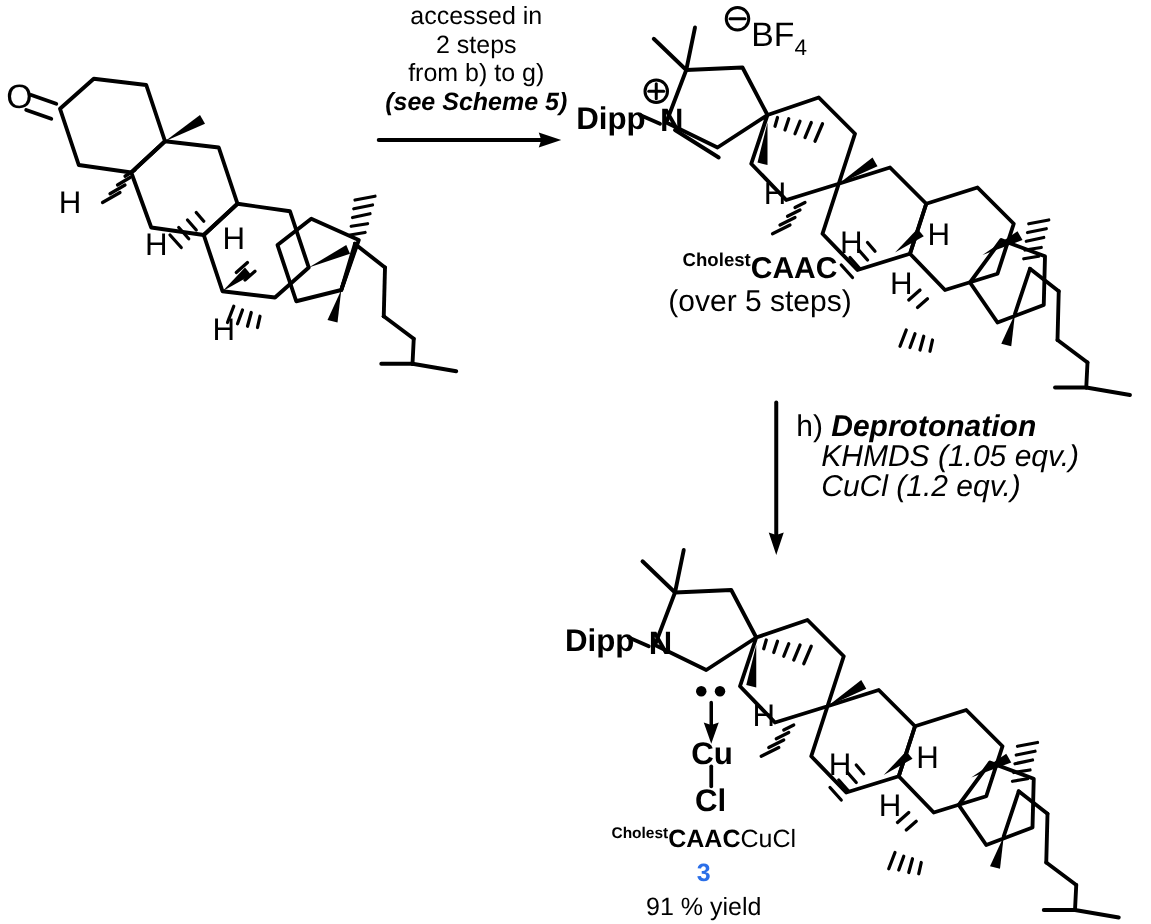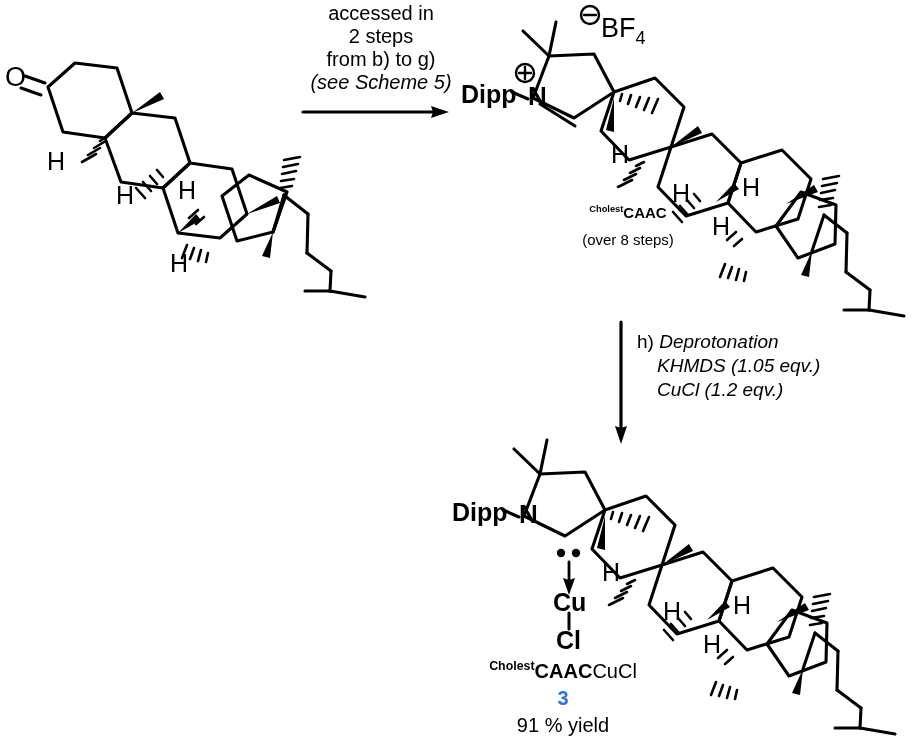--- a/index.html
+++ b/index.html
@@ -3,26 +3,26 @@
 <meta charset="utf-8">
 <style>
   html,body{margin:0;padding:0;background:#ffffff;}
   body{width:921px;height:739px;position:relative;overflow:hidden;
        font-family:"Liberation Sans",sans-serif;color:#000;}
   .scheme{position:absolute;left:0;top:0;width:921px;height:739px;}
   .txt{position:absolute;white-space:nowrap;}
   .ctr{transform:translateX(-50%);text-align:center;}
   .b{font-weight:bold;}
   .i{font-style:italic;}
-  .bi{font-weight:normal;font-style:italic;}
+  .bi{font-weight:bold;font-style:italic;}
   .sup{font-size:0.62em;vertical-align:super;font-weight:bold;}
   .blue{color:#2b6fe8;font-weight:bold;}
   #cond-top{left:381px;top:2px;font-size:20px;line-height:23px;}
-  #cond-side{left:637px;top:330px;font-size:19px;line-height:24px;}
-  #lbl-caac{left:628px;top:196px;font-size:15px;line-height:27px;}
+  #cond-side{left:637px;top:330px;font-size:24px;line-height:24px;}
+  #lbl-caac{left:608px;top:196px;font-size:24px;line-height:27px;}
   #lbl-cucl{left:563px;top:653px;font-size:20px;line-height:27px;}
   .indent{padding-left:20px;display:block;}
 </style>
 </head>
 <body>
 
 <div class="scheme">
 
 <svg width="921" height="739" viewBox="0 0 921 739" style="position:absolute;left:0;top:0;">
   <g fill="none" stroke="#000" stroke-width="3.1" stroke-linecap="round" stroke-linejoin="round">
@@ -366,21 +366,21 @@
     <span class="bi">Deprotonation</span>
   </div>
   <div class="i indent">KHMDS (1.05 eqv.)</div>
   <div class="i indent">CuCl (1.2 eqv.)</div>
 </div>
 
 <div class="txt ctr" id="lbl-caac">
   <div>
     <span class="sup">Cholest</span><span class="b">CAAC</span>
   </div>
-  <div>(over 8 steps)</div>
+  <div>(over 5 steps)</div>
 </div>
 
 <div class="txt ctr" id="lbl-cucl">
   <div>
     <span class="sup">Cholest</span><span class="b">CAAC</span><span>CuCl</span>
   </div>
   <div class="blue">3</div>
   <div>91 % yield</div>
 </div>
 

